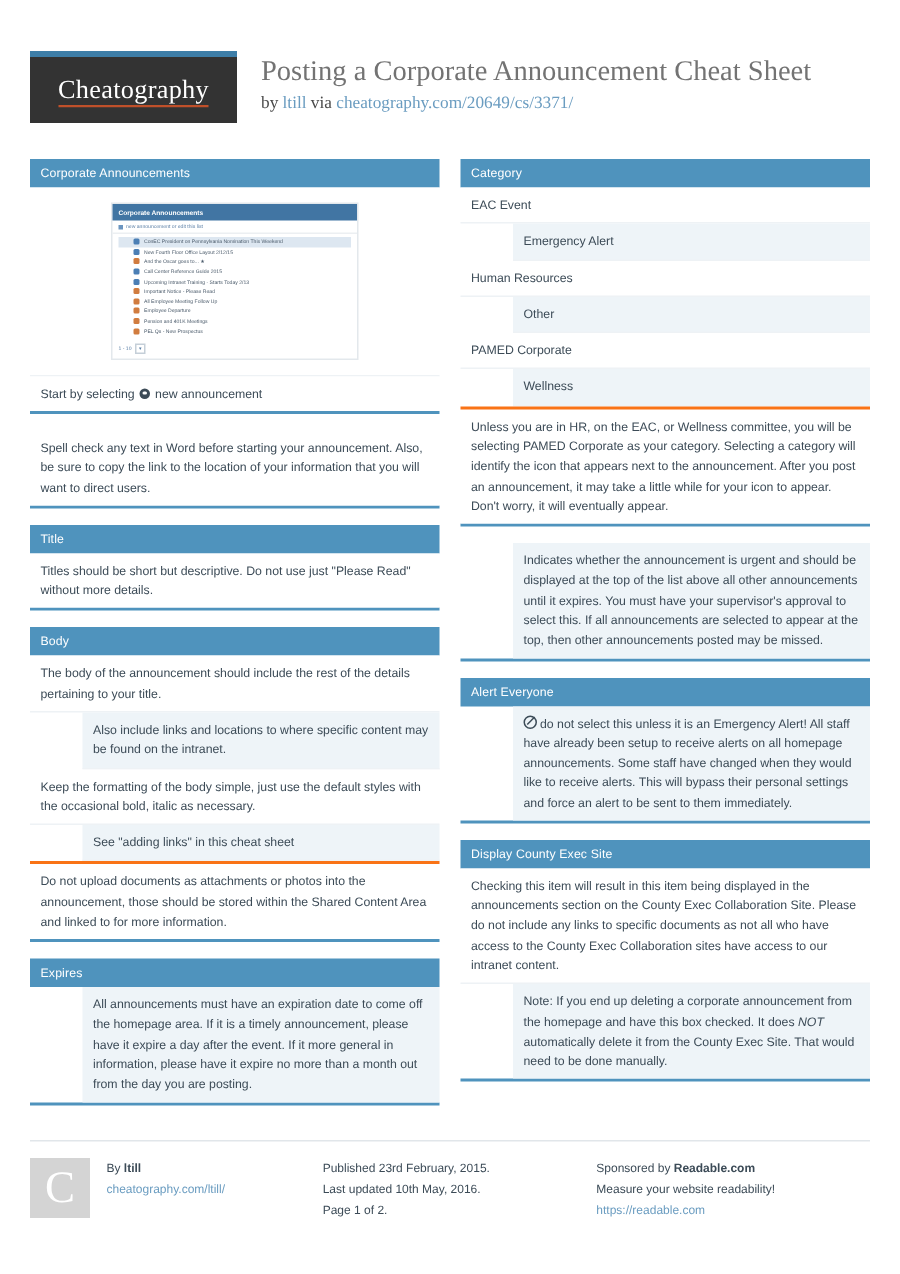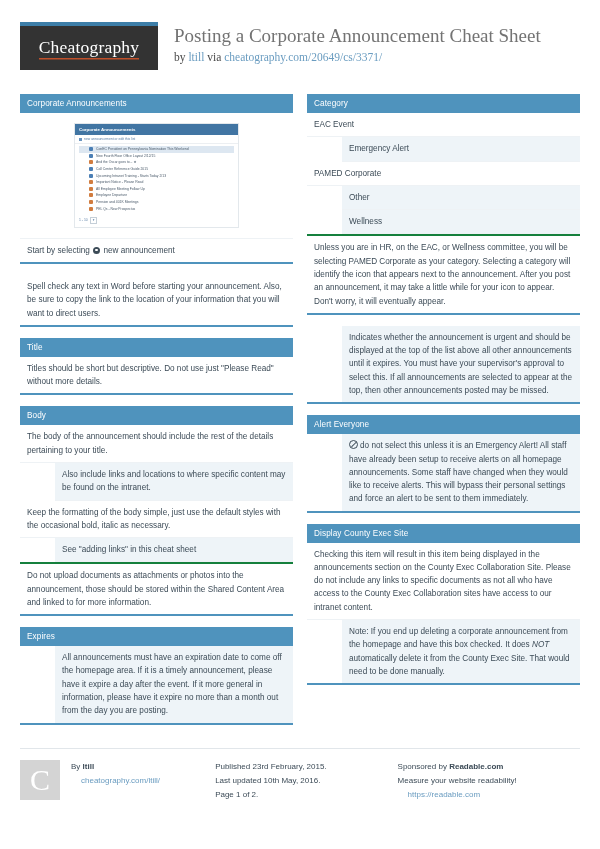--- a/index.html
+++ b/index.html
@@ -13,21 +13,21 @@
     font-family: "Liberation Sans", sans-serif;
     color: #34495e;
     position: relative;
     overflow: hidden;
   }
   .page {
     width: 600px;
     height: 849px;
     background: #fff;
     box-sizing: border-box;
-    padding: 0 20px;
+    padding: 12px 20px;
     position: relative;
   }
 
   
   .header {
     display: flex;
     align-items: flex-start;
     padding-top: 22px;
     height: 58px;
   }
@@ -109,21 +109,21 @@
     border-bottom: 1px solid #eef2f5;
   }
   .row.alt {
     background: #eef4f8;
     margin-left: 35px;
   }
   .row.last {
     border-bottom: none;
   }
   .row.sep-top {
-    border-top: 2px solid #15803d;
+    border-top: 2px solid #f97316;
   }
   .row i {
     font-style: italic;
   }
   .img-row {
     background: #ffffff;
     padding: 6px 7px 8px 7px;
     border-bottom: 1px solid #eef2f5;
   }
 
@@ -238,21 +238,21 @@
     color: #ffffff;
     font-family: "Liberation Serif", serif;
     font-size: 30px;
     display: flex;
     align-items: center;
     justify-content: center;
     flex: 0 0 auto;
     line-height: 1;
   }
   .foot-text { padding-left: 11px; line-height: 1.75; }
-  .foot-text a { color: #6a9cc0; text-decoration: none; margin-left: 10px; }
+  .foot-text a { color: #6a9cc0; text-decoration: none; }
   .foot-text b { font-weight: bold; }
 </style>
 </head>
 <body>
 
 <div class="page">
 
   <div class="header">
     <div class="logo-box">
       <span class="logo-text">Cheatography</span>
@@ -360,22 +360,23 @@
       </div>
 
     </div>
 
     <div class="col">
 
       <div class="card">
         <div class="card-head">Category</div>
         <div class="row">EAC Event</div>
         <div class="row alt">Emergency Alert</div>
+        <div class="row">Human Resources</div>
+        <div class="row alt">Other</div>
         <div class="row">PAMED Corporate</div>
-        <div class="row alt">Other</div>
         <div class="row alt">Wellness</div>
         <div class="row last sep-top">Unless you are in HR, on the EAC, or Wellness committee, you will be selecting PAMED Corporate as your category. Selecting a category will identify the icon that appears next to the announcement. After you post an announcement, it may take a little while for your icon to appear. Don't worry, it will eventually appear.</div>
       </div>
 
       <div class="card">
         <div class="row alt last">Indicates whether the announcement is urgent and should be displayed at the top of the list above all other announcements until it expires. You must have your supervisor's approval to select this. If all announcements are selected to appear at the top, then other announcements posted may be missed.</div>
       </div>
 
       <div class="card">
         <div class="card-head">Alert Everyone</div>

